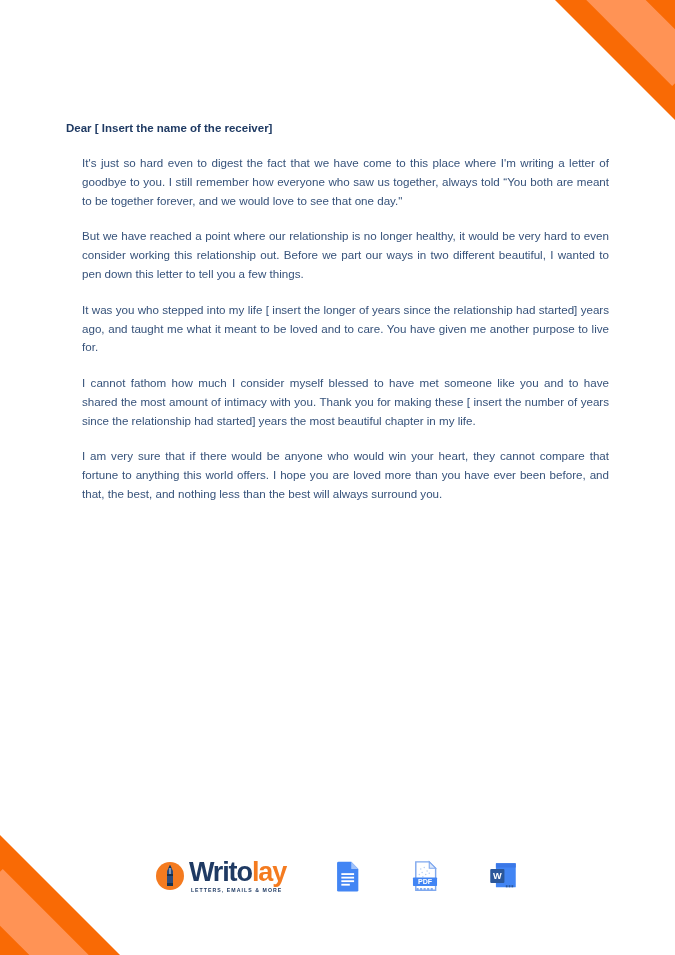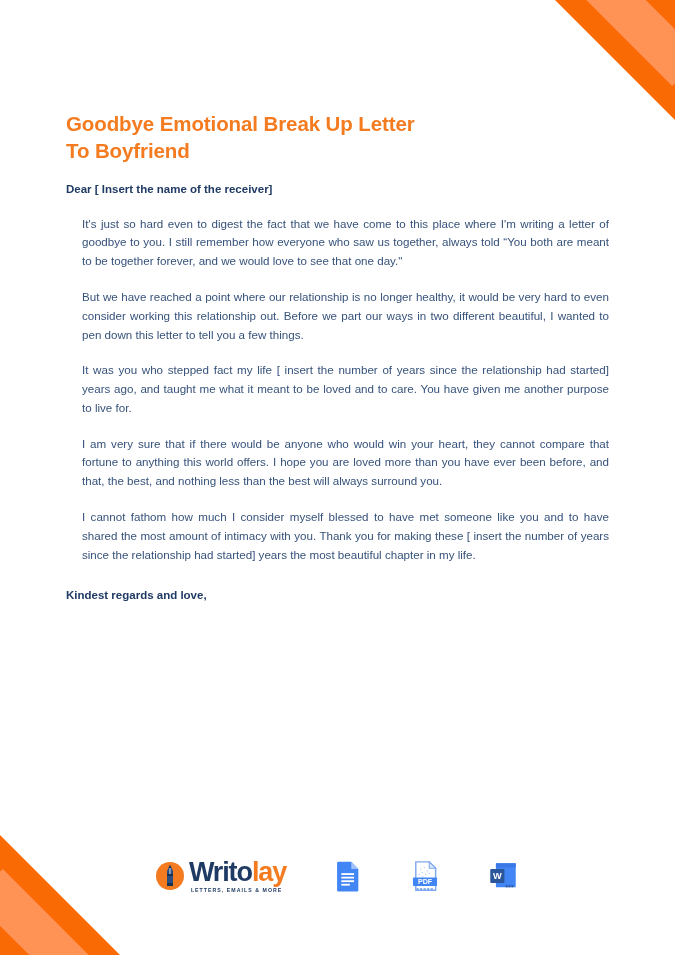--- a/index.html
+++ b/index.html
@@ -170,34 +170,29 @@
     <span class="tri-dark"></span>
     <span class="stripe"></span>
   </div>
   <div class="corner corner-bl">
     <span class="tri-dark"></span>
     <span class="stripe"></span>
   </div>
 
   <div class="letter">
 
-    <h1 class="letter-title">
-      <span class="line">Goodbye Emotional Break Up Letter</span>
-      <span class="line">To Boyfriend</span>
-    </h1>
 
     <p class="salutation">Dear [ Insert the name of the receiver]</p>
 
     <p class="para">It's just so hard even to digest the fact that we have come to this place where I'm writing a letter of goodbye to you. I still remember how everyone who saw us together, always told “You both are meant to be together forever, and we would love to see that one day."</p>
     <p class="para">But we have reached a point where our relationship is no longer healthy, it would be very hard to even consider working this relationship out. Before we part our ways in two different beautiful, I wanted to pen down this letter to tell you a few things.</p>
-    <p class="para">It was you who stepped fact my life [ insert the number of years since the relationship had started] years ago, and taught me what it meant to be loved and to care. You have given me another purpose to live for.</p>
+    <p class="para">It was you who stepped into my life [ insert the longer of years since the relationship had started] years ago, and taught me what it meant to be loved and to care. You have given me another purpose to live for.</p>
+    <p class="para">I cannot fathom how much I consider myself blessed to have met someone like you and to have shared the most amount of intimacy with you. Thank you for making these [ insert the number of years since the relationship had started] years the most beautiful chapter in my life.</p>
     <p class="para">I am very sure that if there would be anyone who would win your heart, they cannot compare that fortune to anything this world offers. I hope you are loved more than you have ever been before, and that, the best, and nothing less than the best will always surround you.</p>
-    <p class="para">I cannot fathom how much I consider myself blessed to have met someone like you and to have shared the most amount of intimacy with you. Thank you for making these [ insert the number of years since the relationship had started] years the most beautiful chapter in my life.</p>
-
-    <p class="closing">Kindest regards and love,</p>
+
   </div>
 
   <div class="footer">
 
     <div class="brand-logo">
       <svg class="brand-mark" viewBox="0 0 60 60">
         <circle cx="30" cy="30" r="28" fill="#F47B20"></circle>
         <path d="M30 8 L36 20 L36 46 L24 46 L24 20 Z" fill="#2B4C7E"></path>
         <path d="M30 8 L33 14 L27 14 Z" fill="#16324F"></path>
         <rect x="24" y="26" width="12" height="4" fill="#16324F"></rect>

